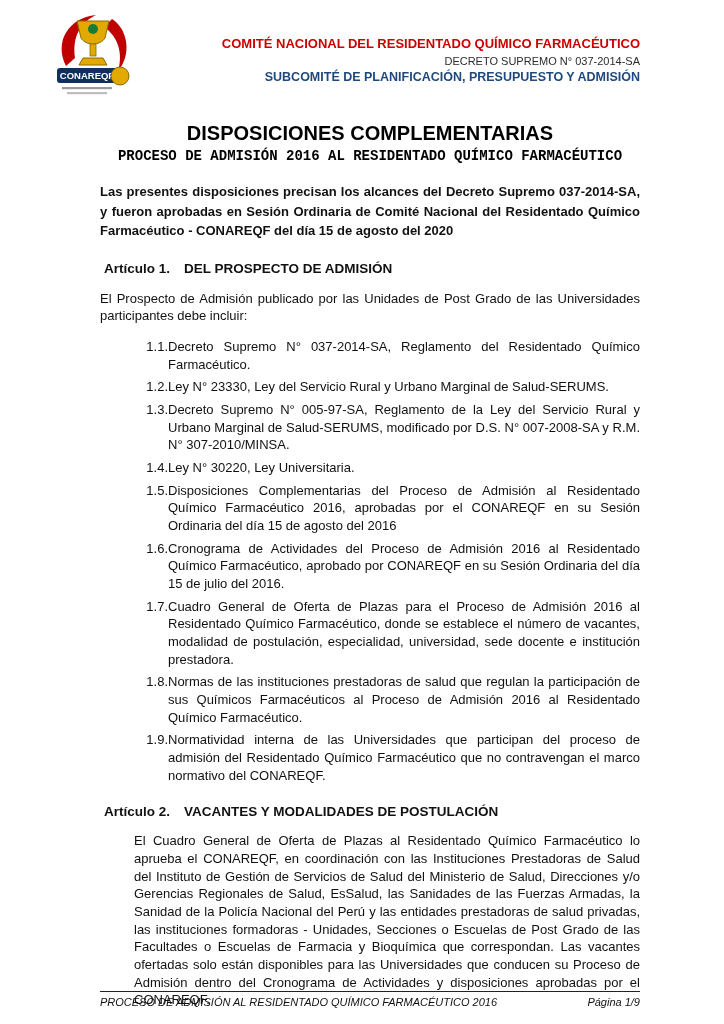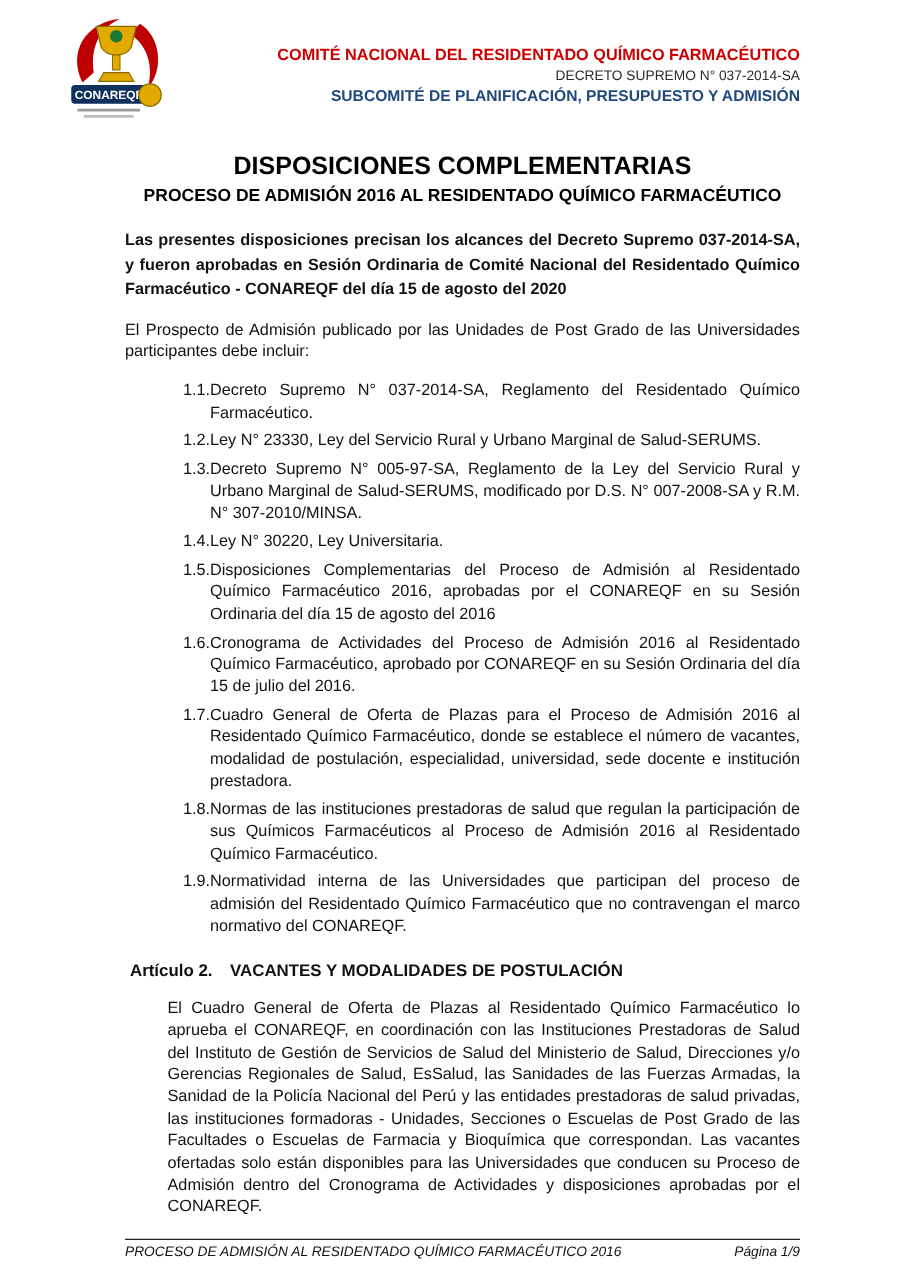--- a/index.html
+++ b/index.html
@@ -15,21 +15,21 @@
   }
   
   .header{display:flex;align-items:flex-start;height:92px;margin-bottom:4px;}
   .logo{width:82px;height:92px;margin-left:-48px;flex-shrink:0;}
   .header-text{flex:1;text-align:right;padding-top:26px;line-height:1.3;}
   .hdr1{font-size:13px;font-weight:bold;color:#CC0000;}
   .hdr2{font-size:11px;color:#2b2b2b;margin-top:1px;}
   .hdr3{font-size:12.5px;font-weight:bold;color:#1F497D;margin-top:1px;}
   
   .title-main{margin-top:20px;text-align:center;font-size:20px;font-weight:bold;color:#000;}
-  .title-sub{margin-top:3px;text-align:center;font-size:14px;font-weight:bold;color:#000;}
+  .title-sub{margin-top:3px;text-align:center;font-size:14px;font-weight:bold;color:#000;font-family:Liberation Mono, monospace;}
   
   .intro{margin-top:18px;font-size:13px;font-weight:bold;text-align:justify;line-height:1.5;}
   .article-heading{margin-top:20px;font-size:13.5px;font-weight:bold;margin-left:4px;}
   .article-heading .art-label{margin-right:14px;}
   .para{margin-top:14px;font-size:13px;text-align:justify;line-height:1.36;}
   .list{margin-top:13px;margin-left:34px;}
   .list-item{display:flex;margin-bottom:5px;font-size:13px;line-height:1.36;}
   .list-item .num{width:34px;flex-shrink:0;text-align:right;}
   .list-item .txt{flex:1;text-align:justify;}
   .list2{margin-top:13px;margin-left:34px;}
@@ -71,20 +71,23 @@
       <div class="hdr2">DECRETO SUPREMO N° 037-2014-SA</div>
       <div class="hdr3">SUBCOMITÉ DE PLANIFICACIÓN, PRESUPUESTO Y ADMISIÓN</div>
     </div>
   </div>
 
   <div class="title-main">DISPOSICIONES COMPLEMENTARIAS</div>
   <div class="title-sub">PROCESO DE ADMISIÓN 2016 AL RESIDENTADO QUÍMICO FARMACÉUTICO</div>
 
   <div class="intro">Las presentes disposiciones precisan los alcances del Decreto Supremo 037-2014-SA, y fueron aprobadas en Sesión Ordinaria de Comité Nacional del Residentado Químico Farmacéutico - CONAREQF del día 15 de agosto del 2020</div>
 
+  <div class="article-heading">
+    <span class="art-label">Artículo 1.</span><span>DEL PROSPECTO DE ADMISIÓN</span>
+  </div>
   <div class="para">El Prospecto de Admisión publicado por las Unidades de Post Grado de las Universidades participantes debe incluir:</div>
 
   <div class="list">
     <div class="list-item">
       <span class="num">1.1.</span>
       <span class="txt">Decreto Supremo N° 037-2014-SA, Reglamento del Residentado Químico Farmacéutico.</span>
     </div>
     <div class="list-item">
       <span class="num">1.2.</span>
       <span class="txt">Ley N° 23330, Ley del Servicio Rural y Urbano Marginal de Salud-SERUMS.</span>

